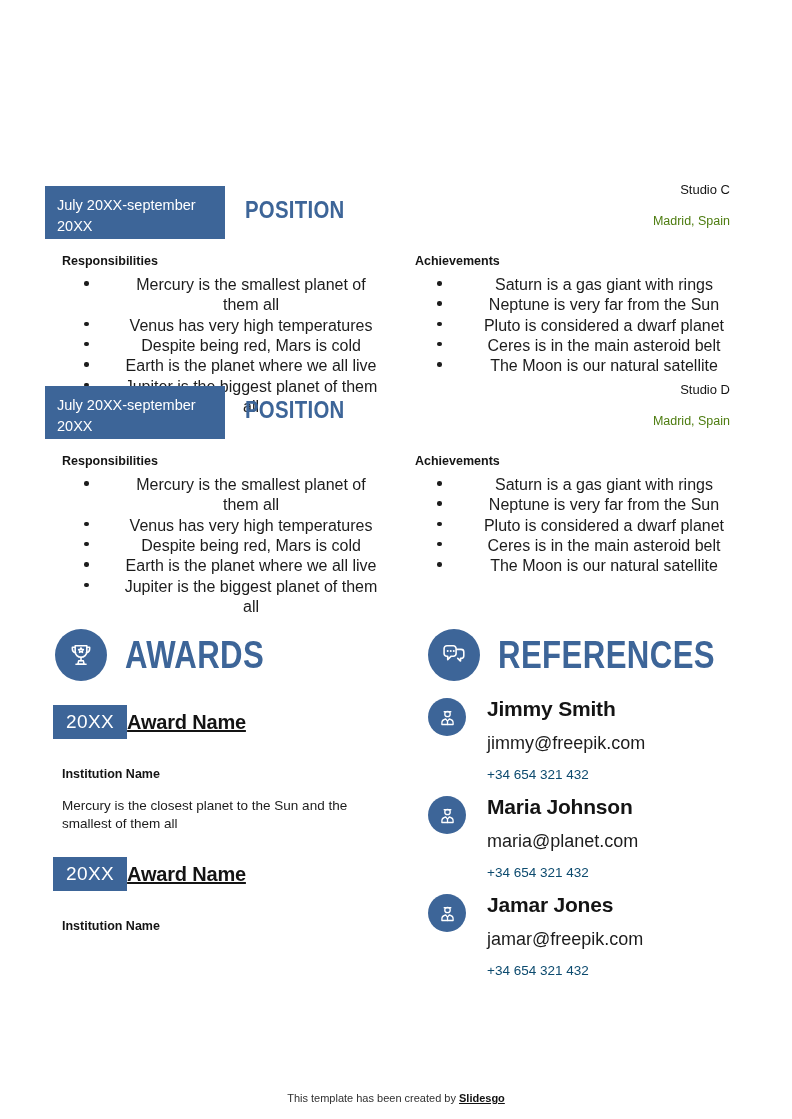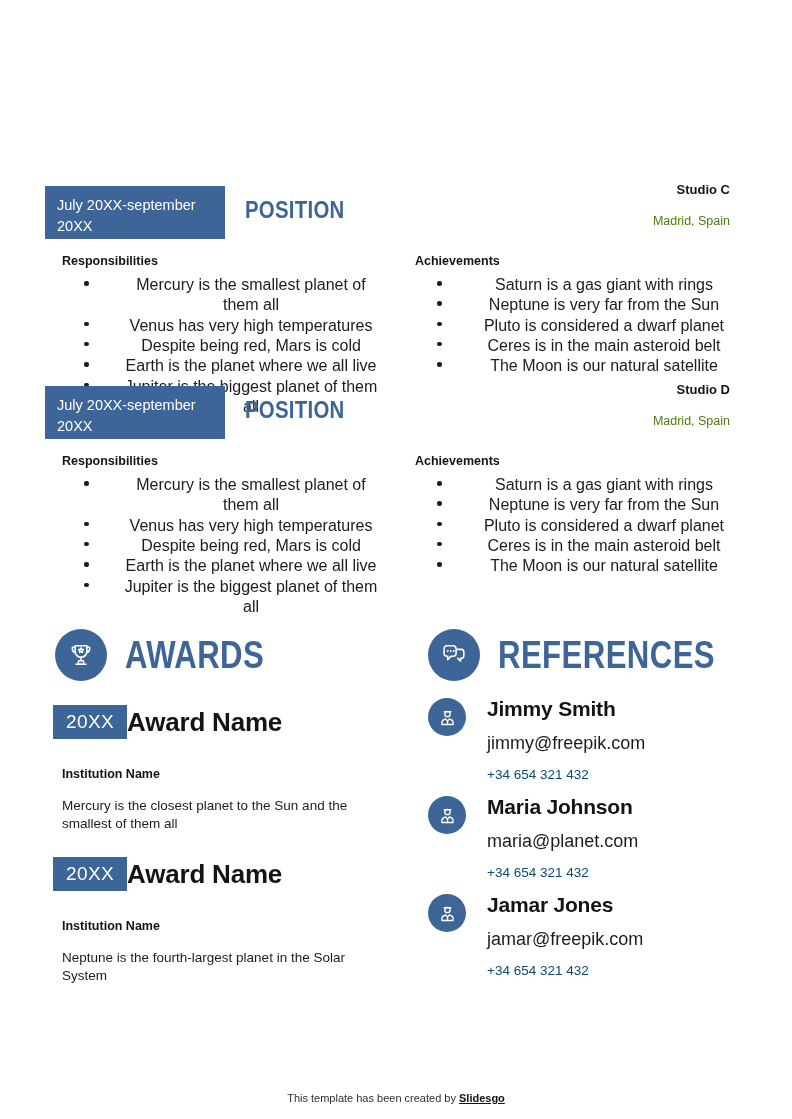--- a/index.html
+++ b/index.html
@@ -80,21 +80,21 @@
     transform-origin: left center;
     white-space: nowrap;
   }
 
   .studio {
     position: absolute;
     right: 62px;
     text-align: right;
     white-space: nowrap;
   }
-  .studio-name { font-size: 13px; font-weight: 700; color: #141414; }
+  .studio-name { font-size: 13px; font-weight: 400; color: #141414; }
   .studio-loc  { font-size: 12.5px; font-weight: 400; color: #4d7c0f; margin-top: 17px; }
 
   .col-head {
     position: absolute;
     font-size: 12.5px;
     font-weight: 700;
     color: #141414;
   }
 
   ul.bullets {
@@ -129,24 +129,25 @@
   }
   .year-badge {
     background: #3d6598;
     color: #ffffff;
     font-size: 19px;
     padding: 7px 13px 8px 13px;
     line-height: 1;
     letter-spacing: 0.4px;
   }
   .award-name {
-    font-size: 26px;
+    font-size: 20px;
     font-weight: 700;
     color: #141414;
     letter-spacing: -0.2px;
+    text-decoration: underline;
   }
   .institution {
     font-size: 12.5px;
     font-weight: 700;
     color: #141414;
   }
   .award-desc {
     font-size: 13.5px;
     line-height: 1.32;
     color: #1c1c1c;
@@ -282,21 +283,20 @@
     <div class="institution" style="margin-top:28px; margin-left:9px;">Institution Name</div>
     <div class="award-desc" style="margin-top:16px; margin-left:9px;">Mercury is the closest planet to the Sun and the smallest of them all</div>
   </div>
 
   <div style="position:absolute; left:53px; top:857px;">
     <div class="award-row">
       <span class="year-badge">20XX</span>
       <span class="award-name">Award Name</span>
     </div>
     <div class="institution" style="margin-top:28px; margin-left:9px;">Institution Name</div>
-    <div class="award-desc" style="margin-top:16px; margin-left:9px;">Neptune is the fourth-largest planet in the Solar System</div>
   </div>
 
   <div class="section-head" style="position:absolute; left:428px; top:629px;">
     <span class="circle-icon">
       <svg width="28" height="28" viewBox="0 0 24 24" fill="none" stroke="#ffffff" stroke-width="1.35" stroke-linecap="round" stroke-linejoin="round">
         <path d="M14.5 7.2h3.6a2.3 2.3 0 0 1 2.3 2.3v3.1a2.3 2.3 0 0 1-2.3 2.3h-.5v2.3l-2.4-2.3"></path>
         <path d="M11.4 4.1H5.9A2.4 2.4 0 0 0 3.5 6.5v4.2A2.4 2.4 0 0 0 5.9 13h.7v3l3-3h1.8a2.4 2.4 0 0 0 2.4-2.3V6.5a2.4 2.4 0 0 0-2.4-2.4z"></path>
         <circle cx="6.6" cy="8.6" r="0.85" fill="#ffffff" stroke="none"></circle>
         <circle cx="9.2" cy="8.6" r="0.85" fill="#ffffff" stroke="none"></circle>
         <circle cx="11.8" cy="8.6" r="0.85" fill="#ffffff" stroke="none"></circle>

